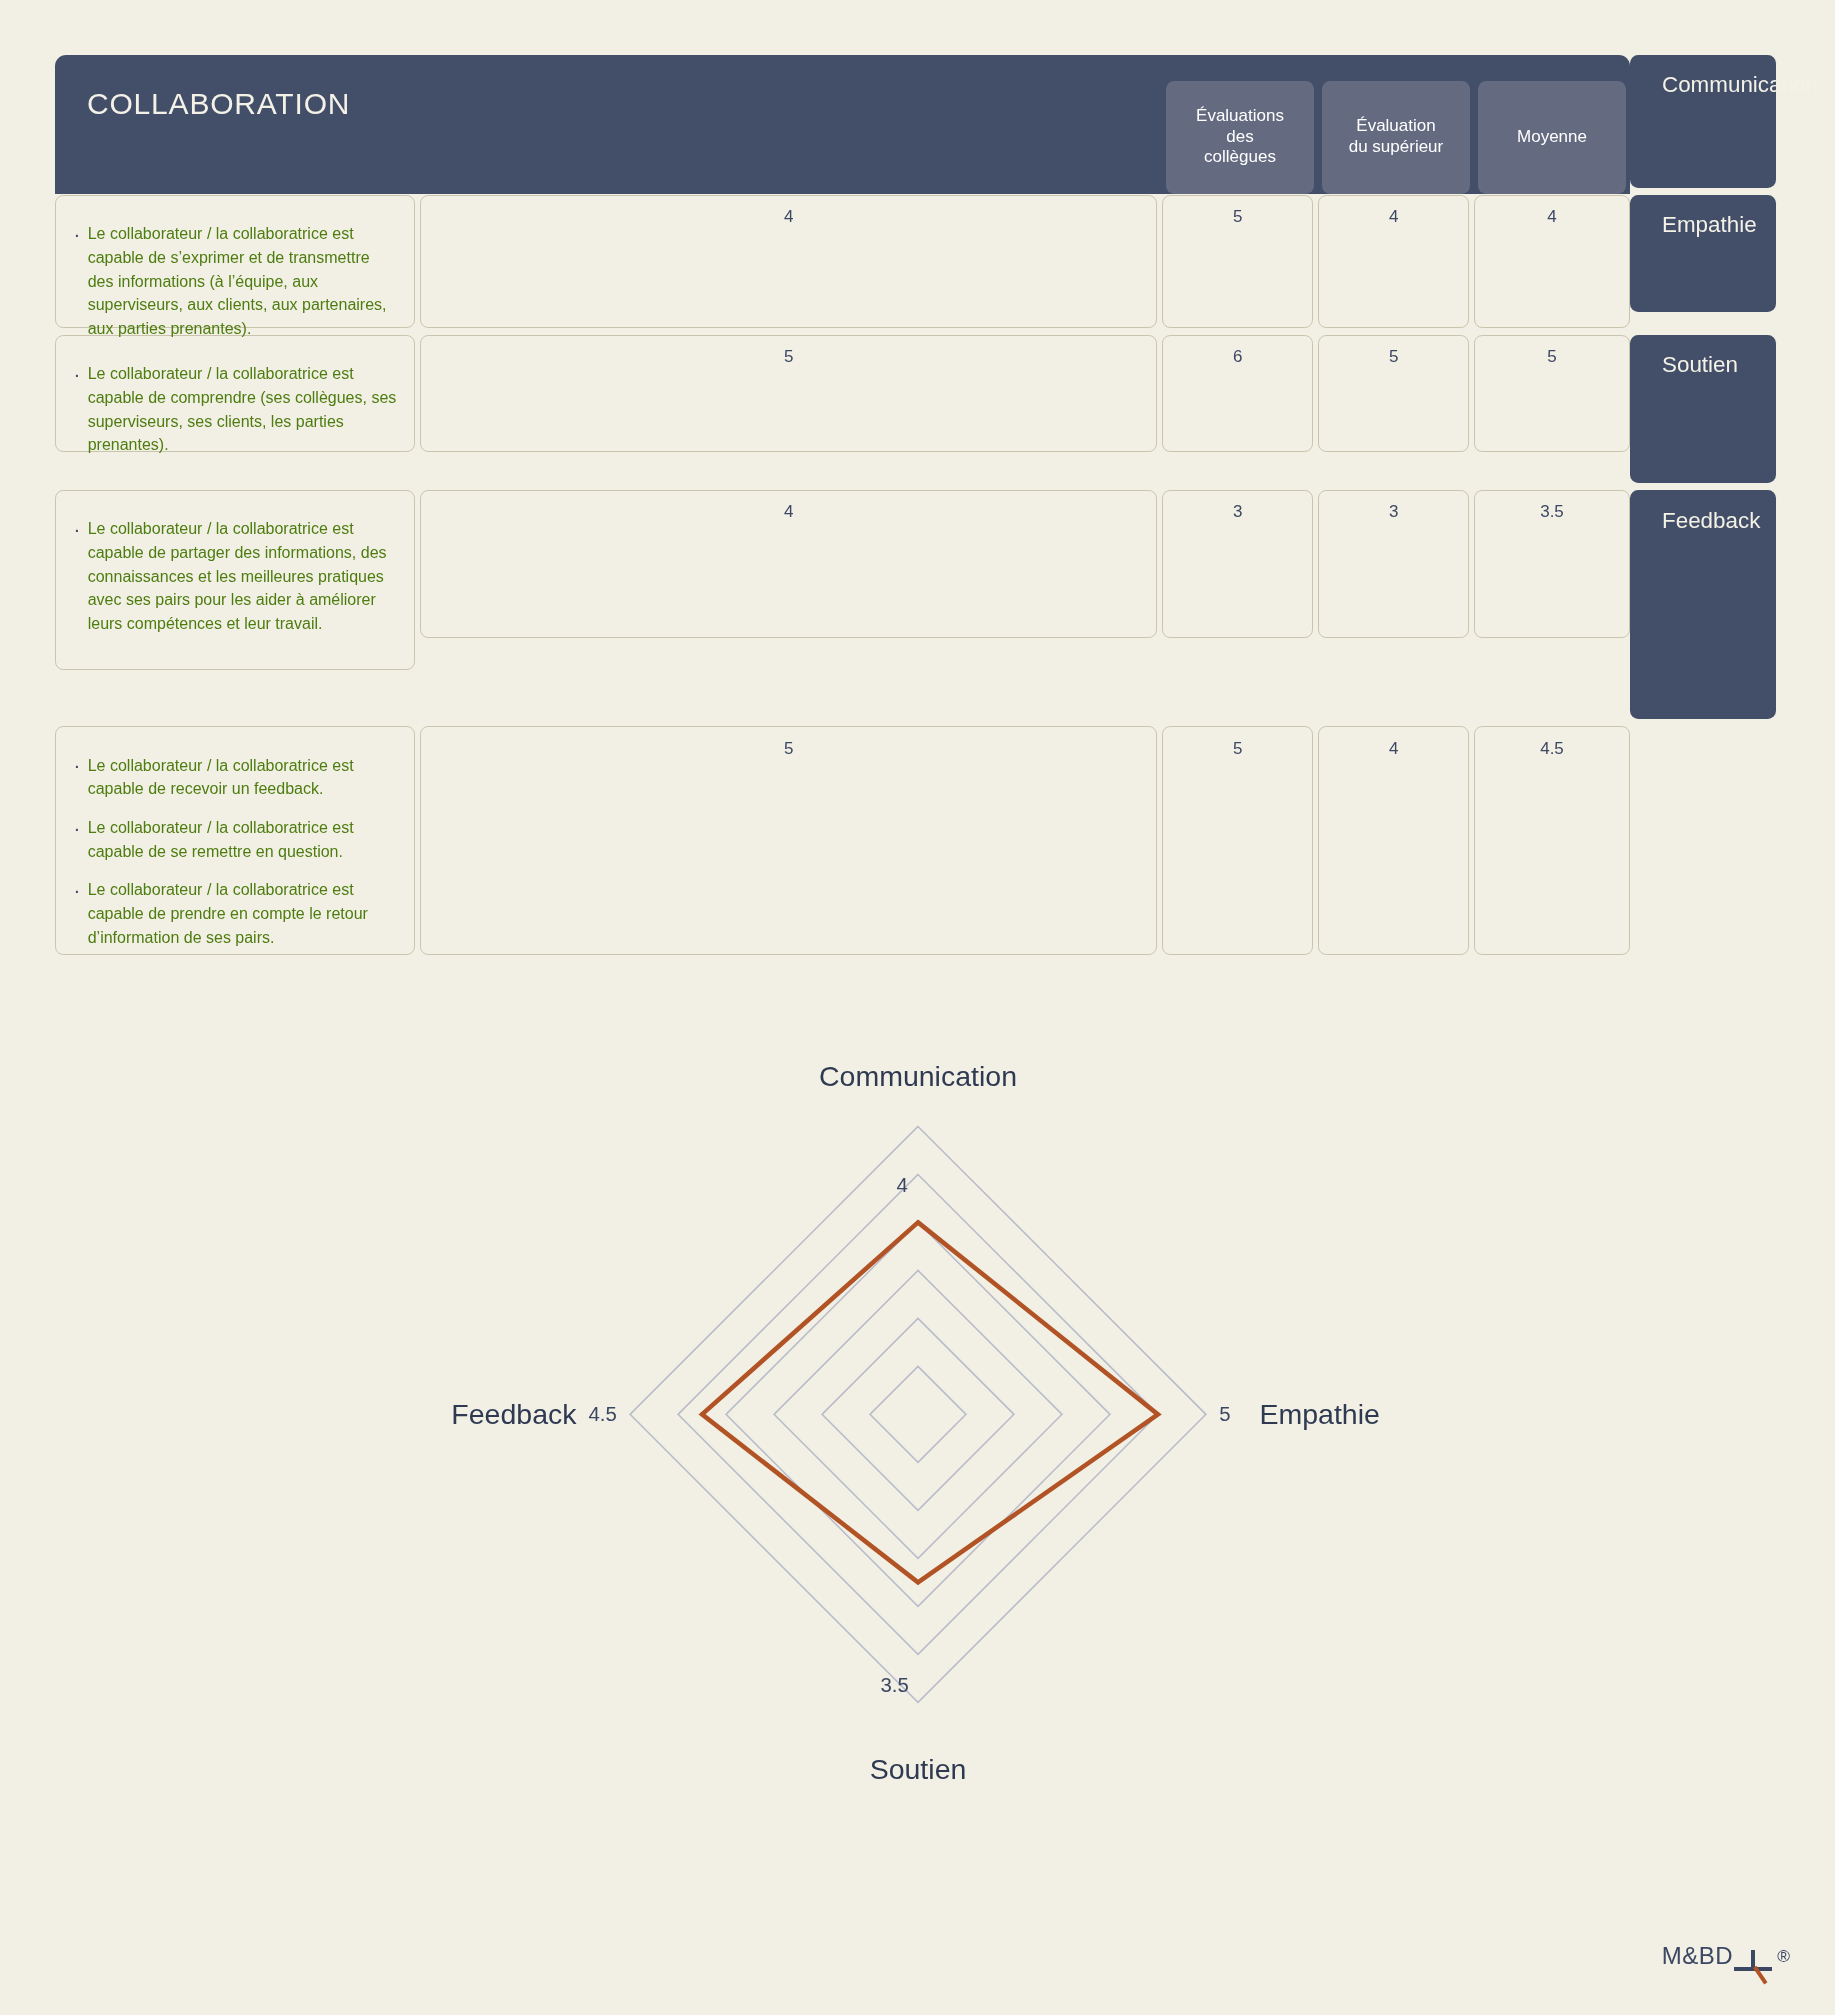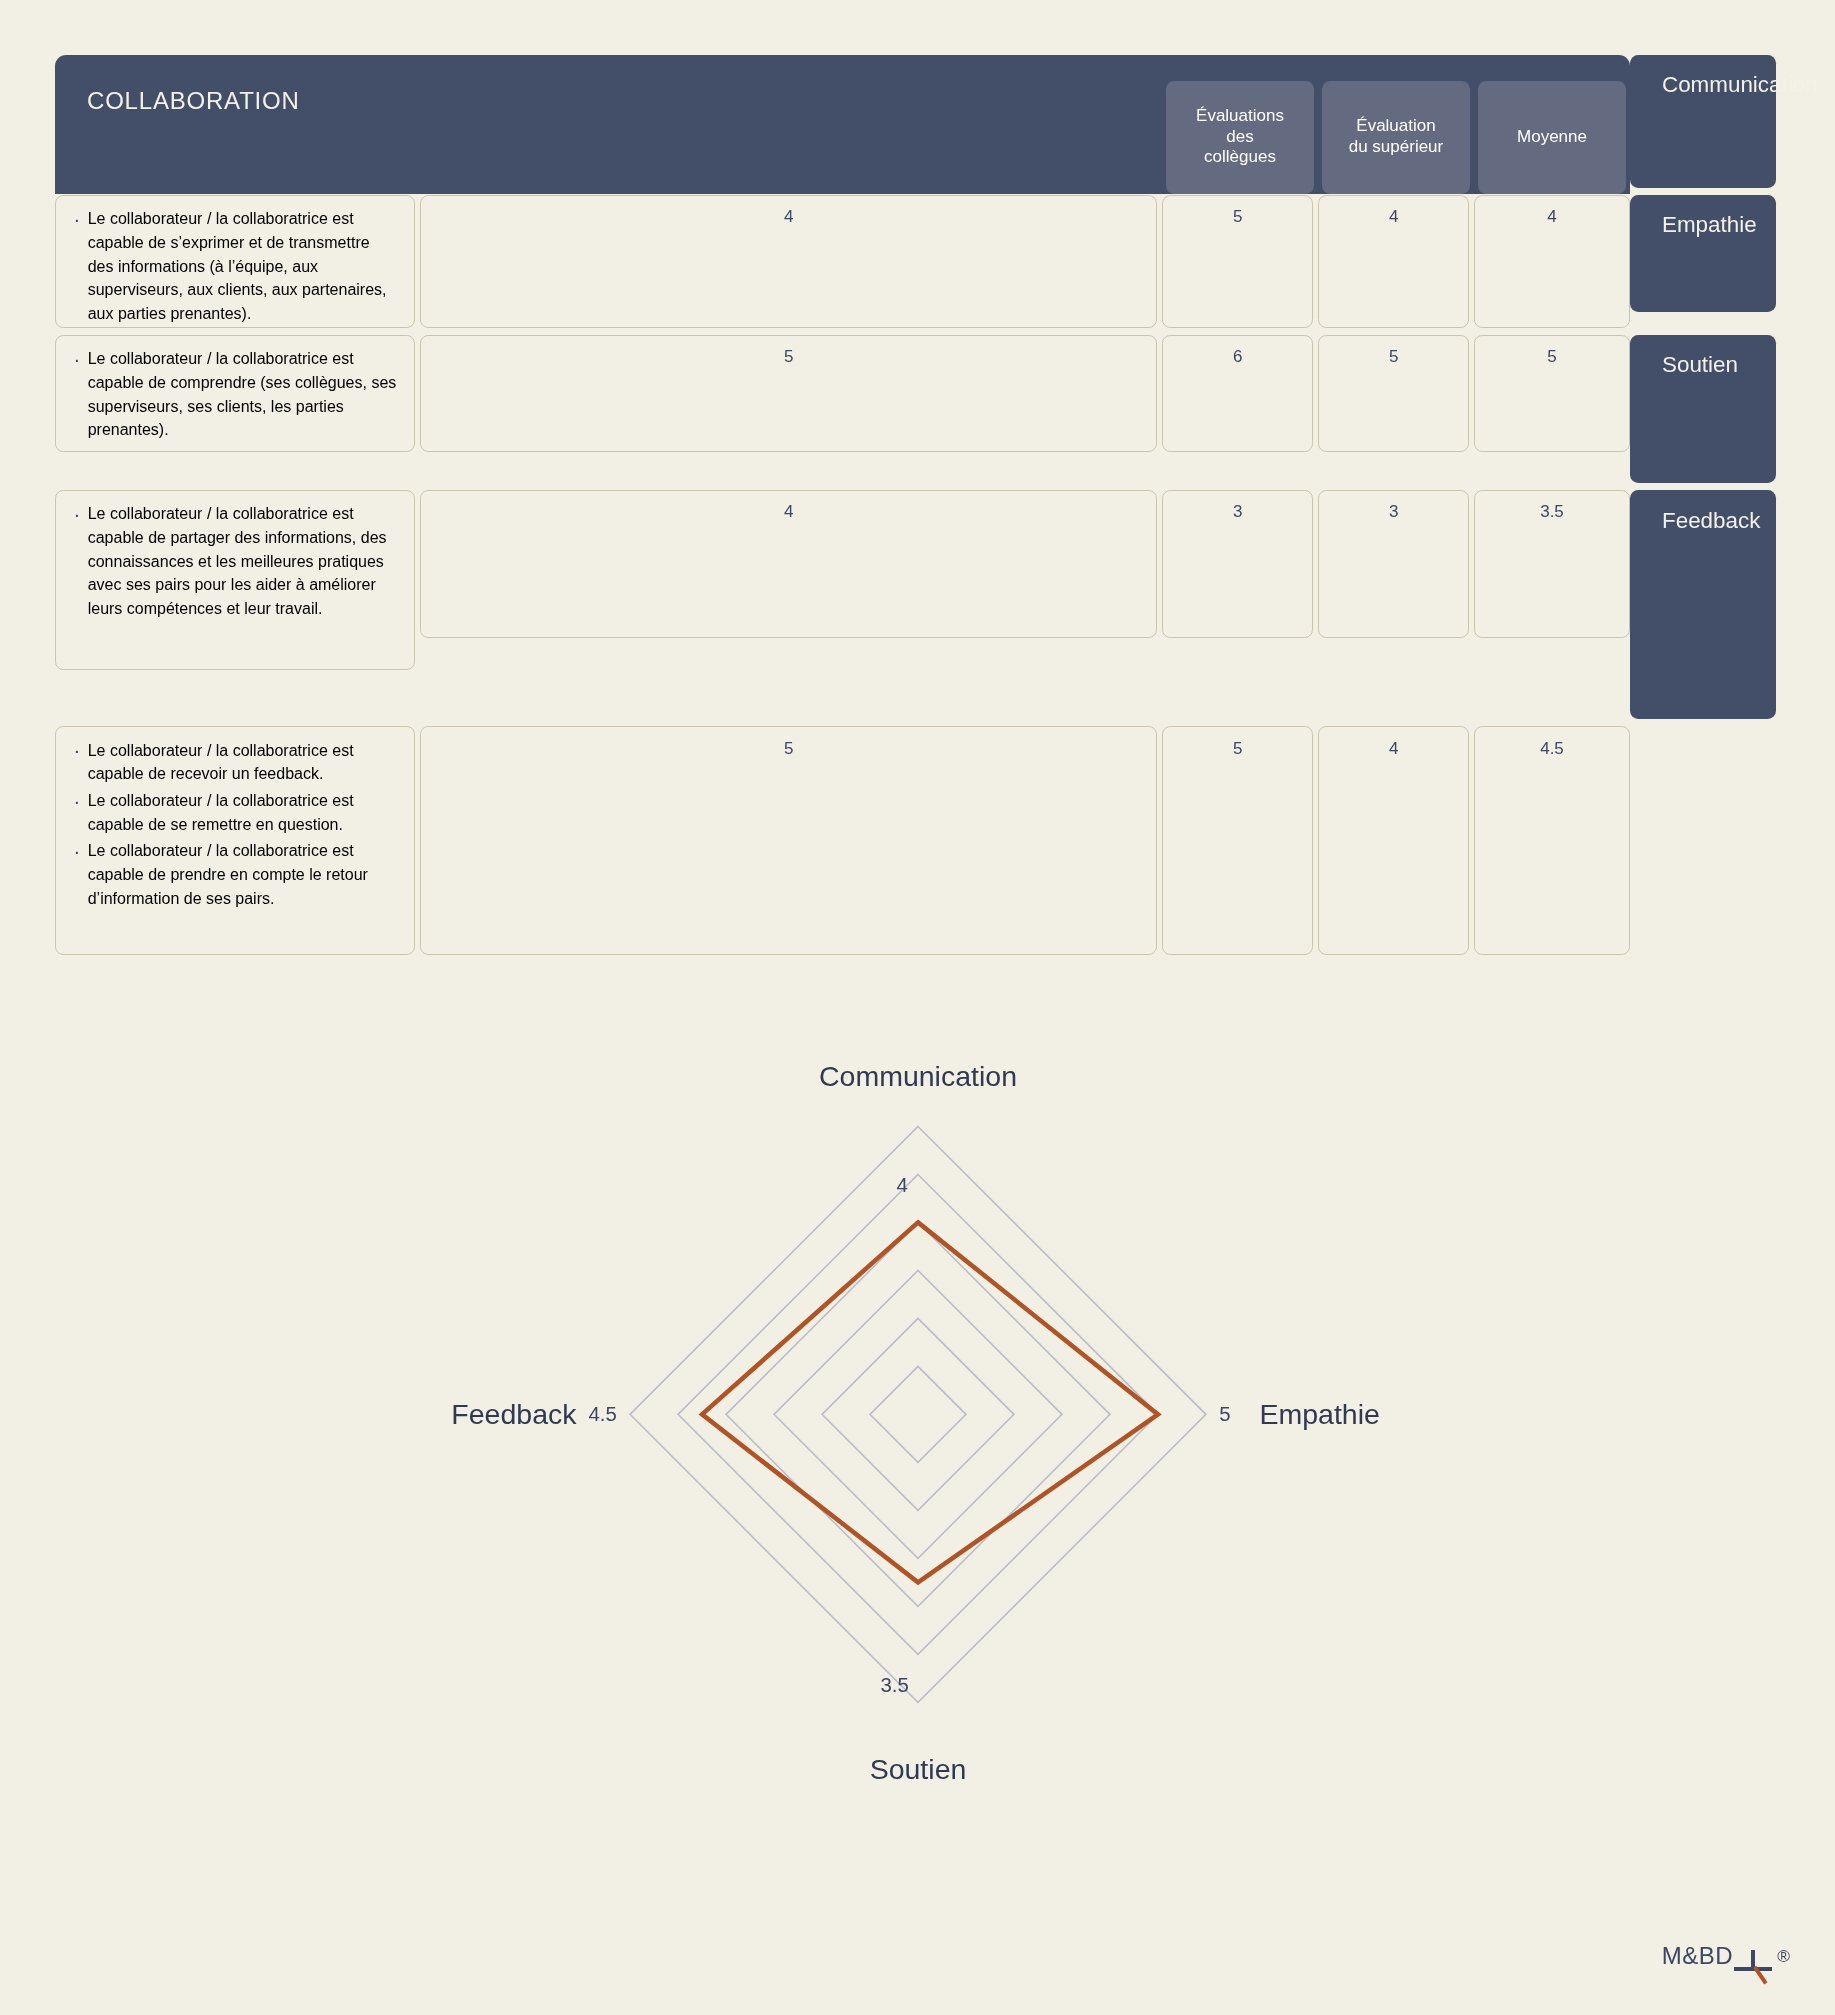--- a/index.html
+++ b/index.html
@@ -35,21 +35,21 @@
     grid-column: 1 / 3;
     background: #434f69;
     border-radius: 11.2px 0 0 0;
     height: 139px;
     position: relative;
   }
   .hdr-band-title {
     position: absolute;
     left: 32px;
     top: 32px;
-    font-size: 24px;
+    font-size: 30px;
     letter-spacing: 0.8px;
     color: #f4f2e7;
     font-weight: 400;
     text-align: right;
   }
 
   .colhdr-cellwrap {
     height: 139px;
     display: flex;
     align-items: flex-end;
@@ -90,24 +90,25 @@
     border: 1px solid #c9c5ad;
     border-radius: 8.2px;
     padding: 11.2px 15.3px 11.2px 13.3px;
     box-sizing: border-box;
     margin: 0 4.6px 7.1px 0;
   }
   .bullets { margin: 0; padding: 0; list-style: none; }
   .bullets li {
     font-size: 16px;
     line-height: 1.48;
-    color: #000000;
+    color: #4d7c0f;
     position: relative;
     padding-left: 18.4px;
     margin-bottom: 3.1px;
+    margin-top: 15px;
   }
   .bullets li:last-child { margin-bottom: 0; }
   .bullets li::before {
     content: "\00B7";
     position: absolute;
     left: 4.1px;
     top: -3.1px;
     font-size: 20.4px;
     line-height: 1.48;
     color: #3c4763;

